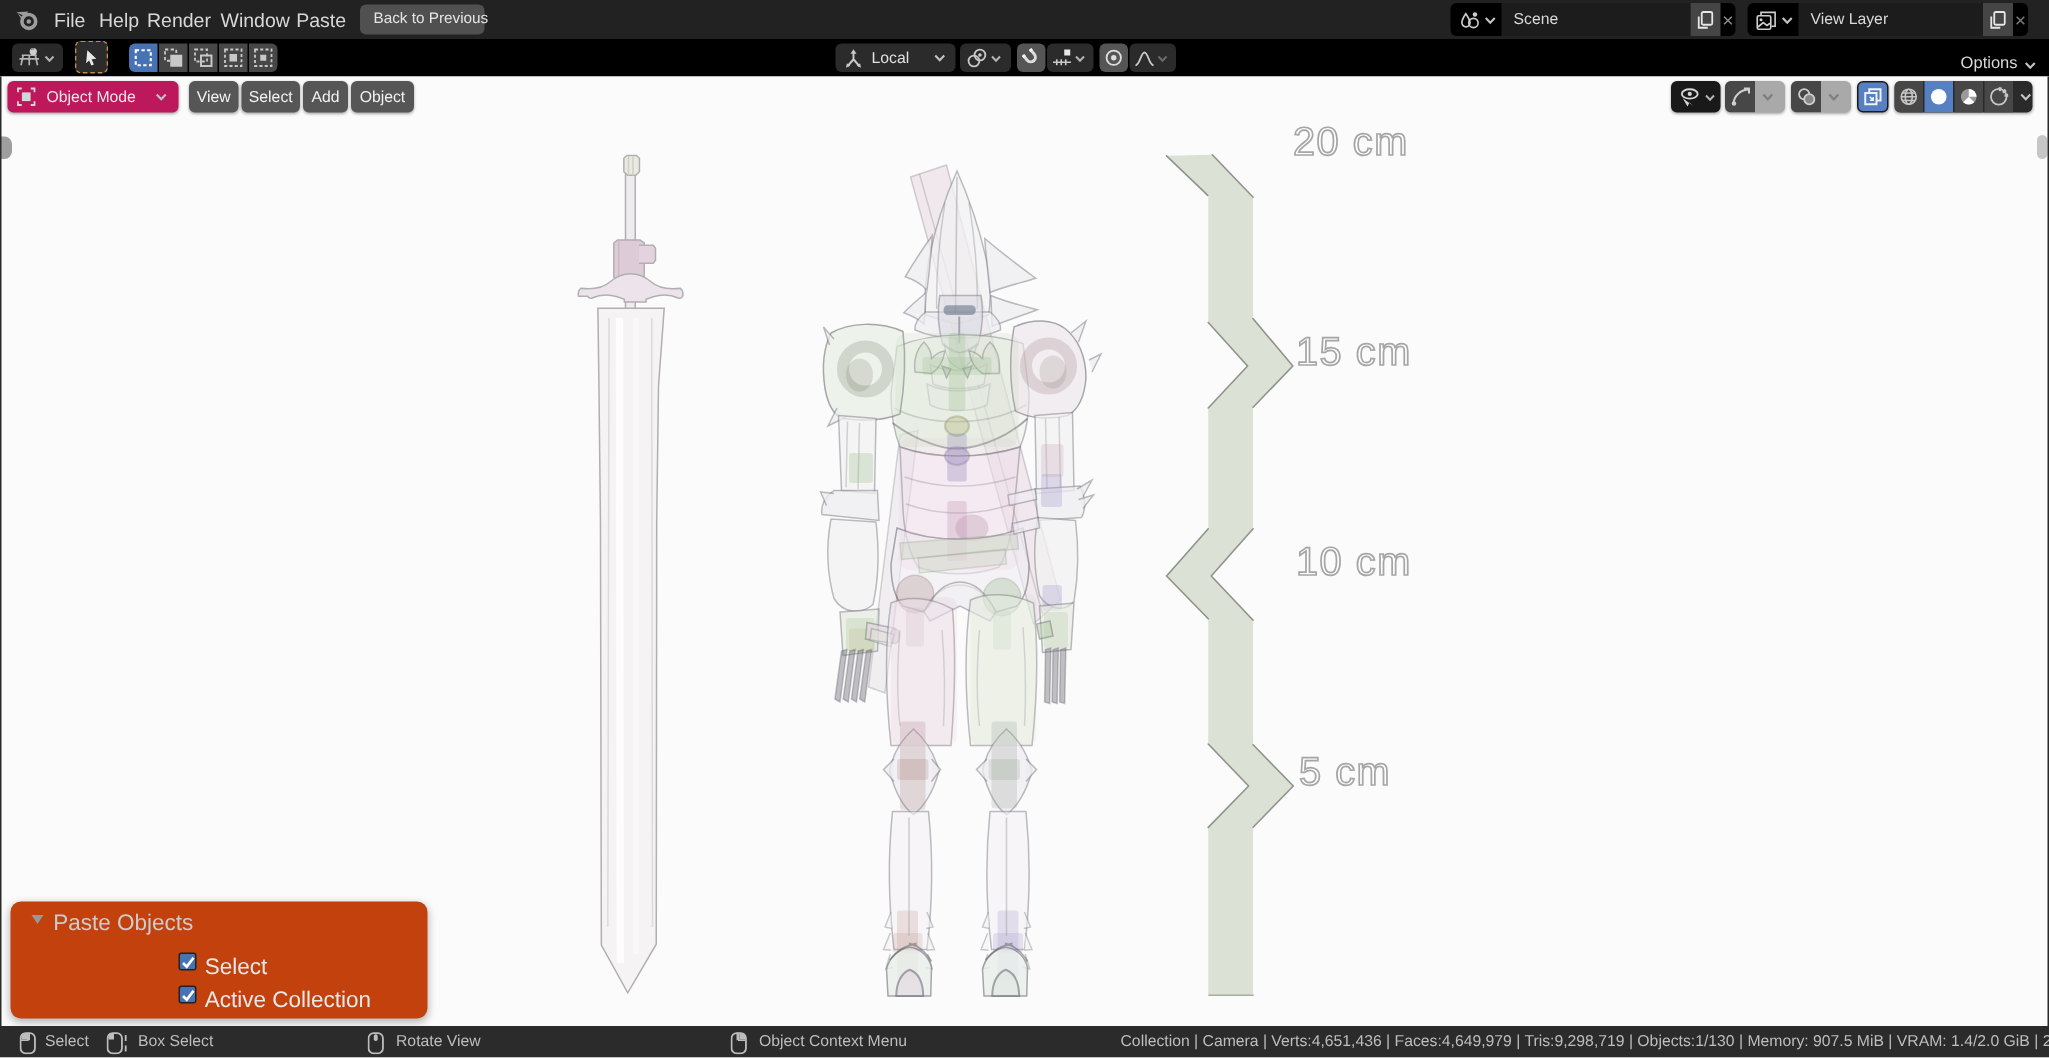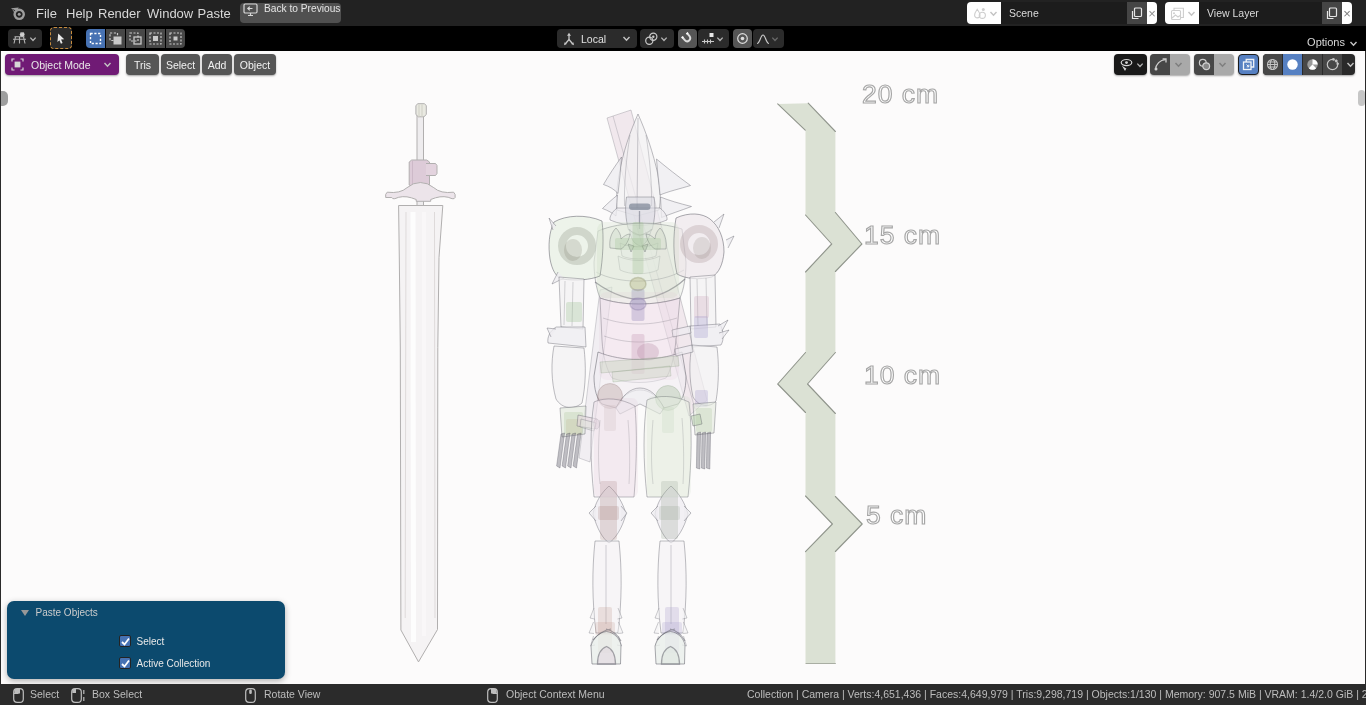--- a/index.html
+++ b/index.html
@@ -4,24 +4,24 @@
 <style>
   * { margin:0; padding:0; box-sizing:border-box; }
   html,body { width:1366px; height:705px; overflow:hidden; background:#fcfbfb;
     font-family:"Liberation Sans", sans-serif; }
   #root { position:relative; width:1366px; height:705px; }
 
   
   #topbar { position:absolute; left:0; top:0; width:1366px; height:26px;
     background:#222222; display:flex; align-items:center; }
   .menu { color:#d8d8d8; font-size:13px; }
-  #backprev { position:absolute; left:240px; top:2.5px; height:20px; width:101px;
-    background:#505050; border-radius:4px; display:flex; 
+  #backprev { position:absolute; left:240px; top:2.5px; height:20px; width:83px;
+    background:#505050; border-radius:4px; display:flex; align-items:center;
     color:#e4e4e4; font-size:10.2px; padding:0 0 0 3px; gap:6px; white-space:nowrap; }
-  .idblock { position:absolute; top:2px; height:22px; background:#ffffff;
+  .idblock { position:absolute; top:2px; height:22px; background:#000000;
     border-radius:4px; display:flex; align-items:center; }
   .idfield { background:#1c1c1c; height:22px; color:#dadada; font-size:10.5px;
     display:flex; align-items:center; padding-left:8px; }
 
   
   #row2 { position:absolute; left:0; top:26px; width:1366px; height:25px;
     background:#000000; }
   .r2btn { position:absolute; top:3px; height:19px; background:#2b2b2b;
     border-radius:4px; display:flex; align-items:center; }
 
@@ -31,22 +31,22 @@
   #vpl { position:absolute; left:0; top:51px; width:1px; height:633px; background:#2a2a2a; }
   #vpr { position:absolute; left:1365px; top:51px; width:1px; height:633px; background:#2a2a2a; }
 
   
   .h3 { position:absolute; border-radius:4px; display:flex; align-items:center;
     font-size:10.5px; box-shadow:0 1px 2px rgba(0,0,0,0.35); }
   .h3menu { background:#565656; color:#f2f2f2; justify-content:center; }
 
   
   #paste { position:absolute; left:6.5px; top:549.5px; width:278px; height:78px;
-    background:#0c4a6e; border-radius:7px; box-shadow:0 2px 6px rgba(0,0,0,.3);
-    color:#d2d2d2; font-size:10px; }
+    background:#c2410c; border-radius:7px; box-shadow:0 2px 6px rgba(0,0,0,.3);
+    color:#d2d2d2; font-size:15px; }
   .cbx { position:absolute; width:12px; height:12px; background:#4772b3;
     border-radius:2px; border:1px solid #232323; }
 
   
   #status { position:absolute; left:0; top:684px; width:1366px; height:21px;
     background:#2b2b2b; color:#bdbdbd; font-size:10.5px; }
 </style>
 </head>
 <body>
 <div id="root">
@@ -222,31 +222,31 @@
     <div style="position:absolute;right:8px;top:3px;height:19px;display:flex;align-items:flex-end;color:#d8d8d8;font-size:11px">
       Options
       <svg style="margin-left:4px" width="9" height="9" viewBox="0 0 9 9">
           <path d="M1.5 3 L4.5 6.2 L7.5 3" stroke="#c3c3c3" stroke-width="1.4" fill="none"></path>
         </svg>
     </div>
   </div>
 
   <div id="viewport">
 
-    <div class="h3" style="left:5px;top:3px;width:114px;height:21px;background:#701a75;color:#e8e8e8">
+    <div class="h3" style="left:5px;top:3px;width:114px;height:21px;background:#be185d;color:#e8e8e8">
       <svg style="margin-left:6px" width="13" height="13" viewBox="0 0 13 13">
         <rect x="3.6" y="3.6" width="5.8" height="5.8" fill="#d6d6d6"></rect>
         <path d="M1 3.5 V1 h2.5 M9.5 1 H12 v2.5 M12 9.5 V12 H9.5 M3.5 12 H1 V9.5" fill="none" stroke="#d6d6d6" stroke-width="1.2"></path>
       </svg>
       <span style="margin-left:7px">Object Mode</span>
       <svg style="position:absolute;right:7px" width="9" height="9" viewBox="0 0 9 9">
           <path d="M1.5 3 L4.5 6.2 L7.5 3" stroke="#c3c3c3" stroke-width="1.4" fill="none"></path>
         </svg>
     </div>
-    <div class="h3 h3menu" style="left:126px;top:3px;width:33px;height:21px">Tris</div>
+    <div class="h3 h3menu" style="left:126px;top:3px;width:33px;height:21px">View</div>
     <div class="h3 h3menu" style="left:161px;top:3px;width:39px;height:21px">Select</div>
     <div class="h3 h3menu" style="left:202px;top:3px;width:30px;height:21px">Add</div>
     <div class="h3 h3menu" style="left:234px;top:3px;width:42px;height:21px">Object</div>
 
     <div class="h3" style="left:1114px;top:3px;width:33px;height:21px;background:#191919">
       <svg style="margin-left:5px" width="15" height="14" viewBox="0 0 15 14">
         <ellipse cx="7.5" cy="4.6" rx="5.3" ry="3.1" fill="none" stroke="#d6d6d6" stroke-width="1.2"></ellipse>
         <circle cx="7.5" cy="4.6" r="1.4" fill="#d6d6d6"></circle>
         <path d="M2.8 7.5 L6 13 L7.3 10.4 L10 12.6 Z" fill="#d6d6d6"></path>
       </svg>

